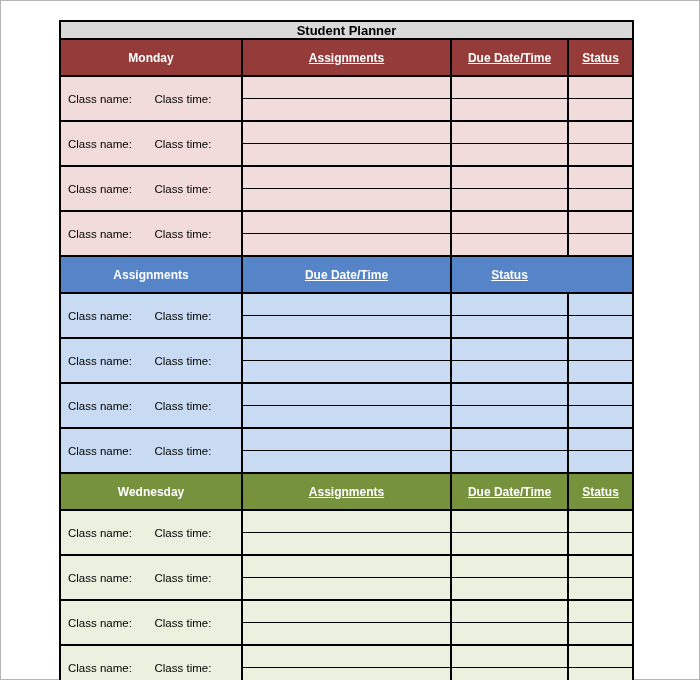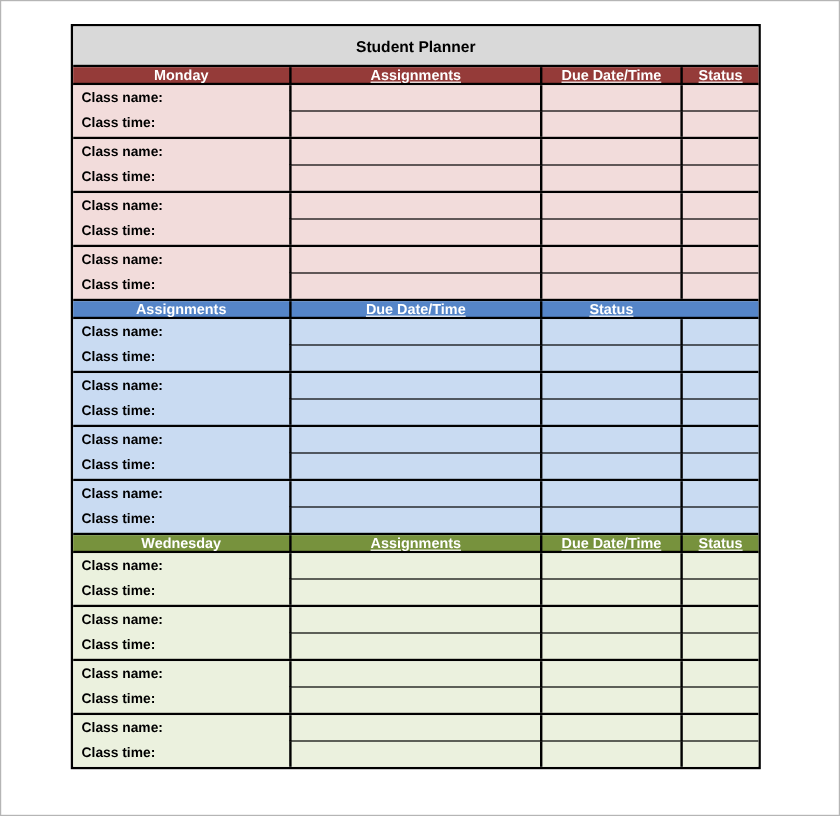--- a/index.html
+++ b/index.html
@@ -20,52 +20,51 @@
     pointer-events:none;
   }
   .planner{
     position:absolute;
     left:59px; top:20px;
     width:575px;
     border:2px solid var(--border);
     background:#fff;
   }
   .title-row{
-    height:34px;
+    height:18px;
     background:var(--title-bg);
     border-bottom:2px solid var(--border);
     display:flex;align-items:center;justify-content:center;
     font-weight:bold;font-size:13px;color:#000;
   }
   .day-header{
     display:grid;
     grid-template-columns:180px 209px 117px 65px;
-    height:15px;
+    height:37px;
     background:var(--hdr);
     border-bottom:2px solid var(--border);
     color:#fff;font-weight:bold;font-size:12px;
   }
   .day-header .hcell{
     display:flex;align-items:center;justify-content:center;
     white-space:nowrap;
   }
   .day-header .hcell + .hcell{border-left:2px solid var(--border);text-decoration:underline;}
   .block{
     display:grid;
     grid-template-columns:180px 209px 117px 65px;
     grid-template-rows:22px 21px;
     background:var(--body);
     border-bottom:2px solid var(--border);
   }
   .last-section .blocks .block:last-child{border-bottom:none;}
   .label-cell{
     grid-column:1;grid-row:1 / 3;
-    display:flex;flex-direction:column;
+    display:flex;flex-direction:row;
     padding-left:7px;
-    font-weight:bold;
   }
   .label-cell .lbl{
     flex:1;display:flex;align-items:center;
     font-size:11.5px;color:#000;white-space:nowrap;
   }
   .cell{border-left:2px solid var(--border);}
   .c2{grid-column:2;}
   .c3{grid-column:3;}
   .c4{grid-column:4;}
   .top{grid-row:1;border-bottom:1px solid var(--border);}

